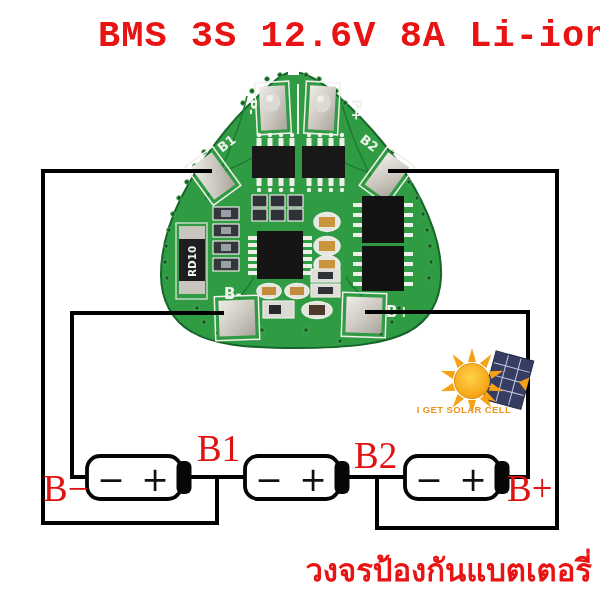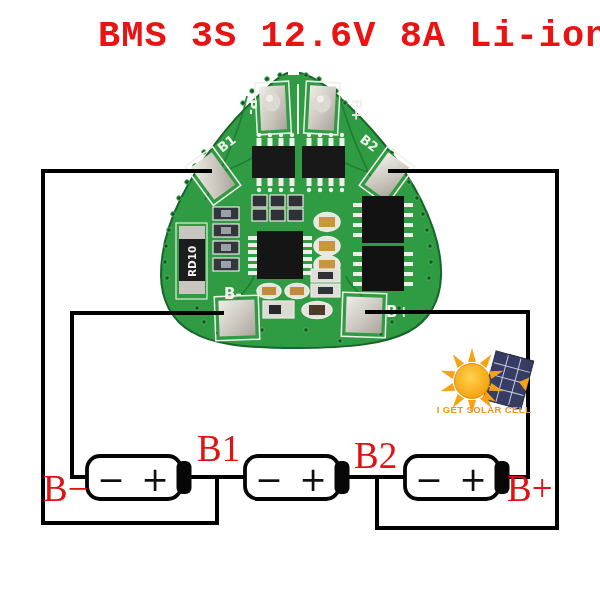--- a/index.html
+++ b/index.html
@@ -10,21 +10,21 @@
   #main-title{left:98px;top:15px;width:492px;text-align:center;
       font-family:Liberation Mono, monospace;font-weight:bold;font-size:37px;
       letter-spacing:1px;color:#e81313;}
   .pack-label{font-family:"Liberation Serif",serif;font-size:37px;color:#e01212;line-height:1;}
   #label-bminus{left:43px;top:470px;}
   #label-b1{left:197px;top:430px;}
   #label-b2{left:354px;top:437px;}
   #label-bplus{left:507px;top:470px;}
   #thai-caption{left:300px;top:545px;width:292px;text-align:right;
       font-family:"DejaVu Sans",sans-serif;font-weight:bold;font-size:31px;color:#e81313;}
-  #logo-text{left:436px;top:404px;width:96px;text-align:center;
+  #logo-text{left:416px;top:404px;width:96px;text-align:center;
       font-family:"Liberation Sans",sans-serif;font-weight:bold;font-size:9.5px;
       letter-spacing:0.4px;color:#ef9419;}
   svg text.silk{font-family:"DejaVu Sans",sans-serif;font-weight:bold;fill:#eef2ea;}
   svg text.cellsym{font-family:"DejaVu Sans",sans-serif;fill:#101010;}
 </style>
 </head>
 <body>
 
 <div id="stage">
 
@@ -358,14 +358,15 @@
 
 <div id="main-title" class="txt">BMS 3S 12.6V 8A Li-ion</div>
 
 <div id="label-bminus" class="txt pack-label">B−</div>
 <div id="label-b1" class="txt pack-label">B1</div>
 <div id="label-b2" class="txt pack-label">B2</div>
 <div id="label-bplus" class="txt pack-label">B+</div>
 
 <div id="logo-text" class="txt">I GET SOLAR CELL</div>
 
+<div id="thai-caption" class="txt">วงจรป้องกันแบตเตอรี่</div>
 
 </div>
 
 </body></html>

